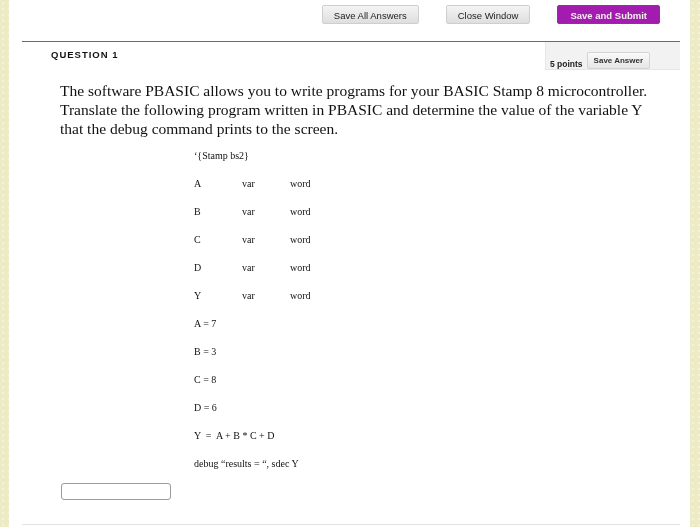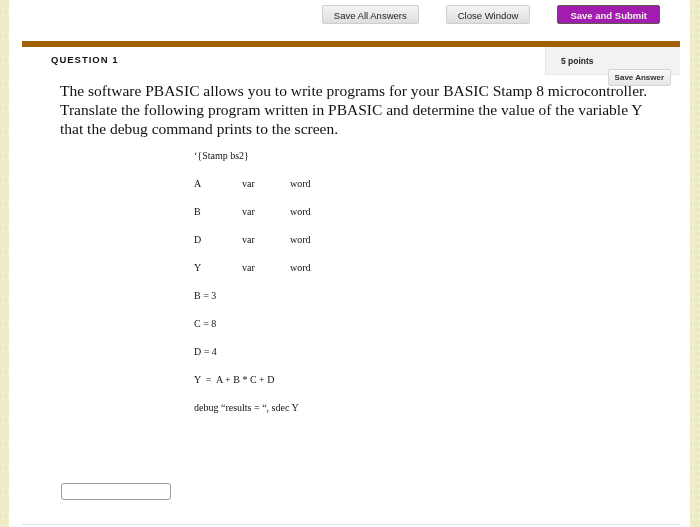--- a/index.html
+++ b/index.html
@@ -19,30 +19,30 @@
     .toolbar { position:absolute; top:5px; right:40px; display:flex; gap:27px; }
     .tbtn {
       height:19px; line-height:19px; padding:0 11px;
       font-size:9.5px; color:#222;
       background:linear-gradient(#f4f4f4,#dedede);
       border:1px solid #cfcfcf; border-radius:2px; cursor:pointer;
     }
     .tbtn.primary { background:#a21caf; color:#f2f2ea; border-color:#5e5a48; padding:0 12px;font-weight:bold; }
     .qhead {
       position:absolute; top:41px; left:22px; right:20px; height:30px;
-      border-top:6px solid #a16207;
+      border-top:1px solid #a16207;
     }
     .qtitle {
       position:absolute; left:29px; top:7px;
       font-size:9.5px; font-weight:bold; letter-spacing:1px; color:#111;
     }
     .pointsbox {
       position:absolute; right:0; top:0; width:110px; height:28px;
       background:#f2f2f2; border-left:1px solid #e6e6e6; border-bottom:1px solid #e6e6e6;
-      display:flex; align-items:center; gap:14px; padding-left:15px; box-sizing:border-box;
+      display:flex; align-items:flex-end; gap:4px; padding-left:4px; box-sizing:border-box;
       width:135px;
     }
     .points { font-size:8.5px; font-weight:bold; color:#222; }
     .savebtn {
       font-size:8px; font-weight:bold; color:#333; padding:3px 6px;
       background:linear-gradient(#fafafa,#e6e6e6); border:1px solid #d4d4d4; border-radius:2px; cursor:pointer;margin-top:34px;
     }
     .question {
       position:absolute; left:60px; top:81px; width:590px;
       font-family:"Liberation Serif", serif; font-size:15.5px; line-height:19px; color:#111;
@@ -80,24 +80,26 @@
     <button class="savebtn">Save Answer</button>
   </div>
 </div>
 
 <div class="question">The software PBASIC allows you to write programs for your BASIC Stamp 8 microcontroller.  Translate the following program written in PBASIC and determine the value of the variable  Y  that the debug command prints to the screen.</div>
 
 <div class="code">
   <div class="line">‘{Stamp bs2}</div>
   <div class="line decl"><span class="c1">A</span><span class="c2">var</span><span>word</span></div>
   <div class="line decl"><span class="c1">B</span><span class="c2">var</span><span>word</span></div>
+  <div class="line decl"><span class="c1">C</span><span class="c2">var</span><span>word</span></div>
   <div class="line decl"><span class="c1">D</span><span class="c2">var</span><span>word</span></div>
   <div class="line decl"><span class="c1">Y</span><span class="c2">var</span><span>word</span></div>
+  <div class="line">A = 7</div>
   <div class="line">B = 3</div>
   <div class="line">C = 8</div>
-  <div class="line">D = 4</div>
+  <div class="line">D = 6</div>
   <div class="line">Y  =  A + B * C + D</div>
   <div class="line">debug “results = “, sdec Y</div>
 </div>
 
 <input class="answer" type="text" value="" style="">
 
 <div class="bottom-rule"></div>
 
 </body></html>

